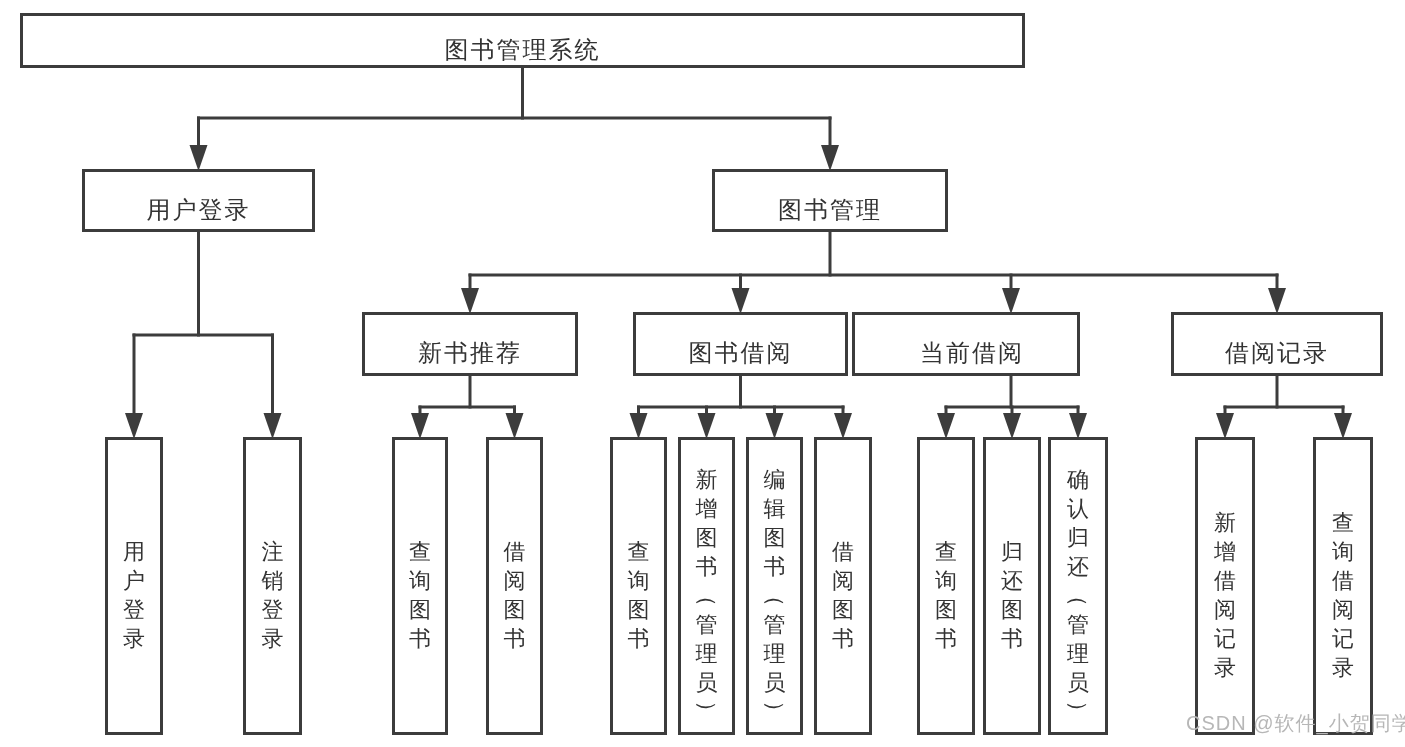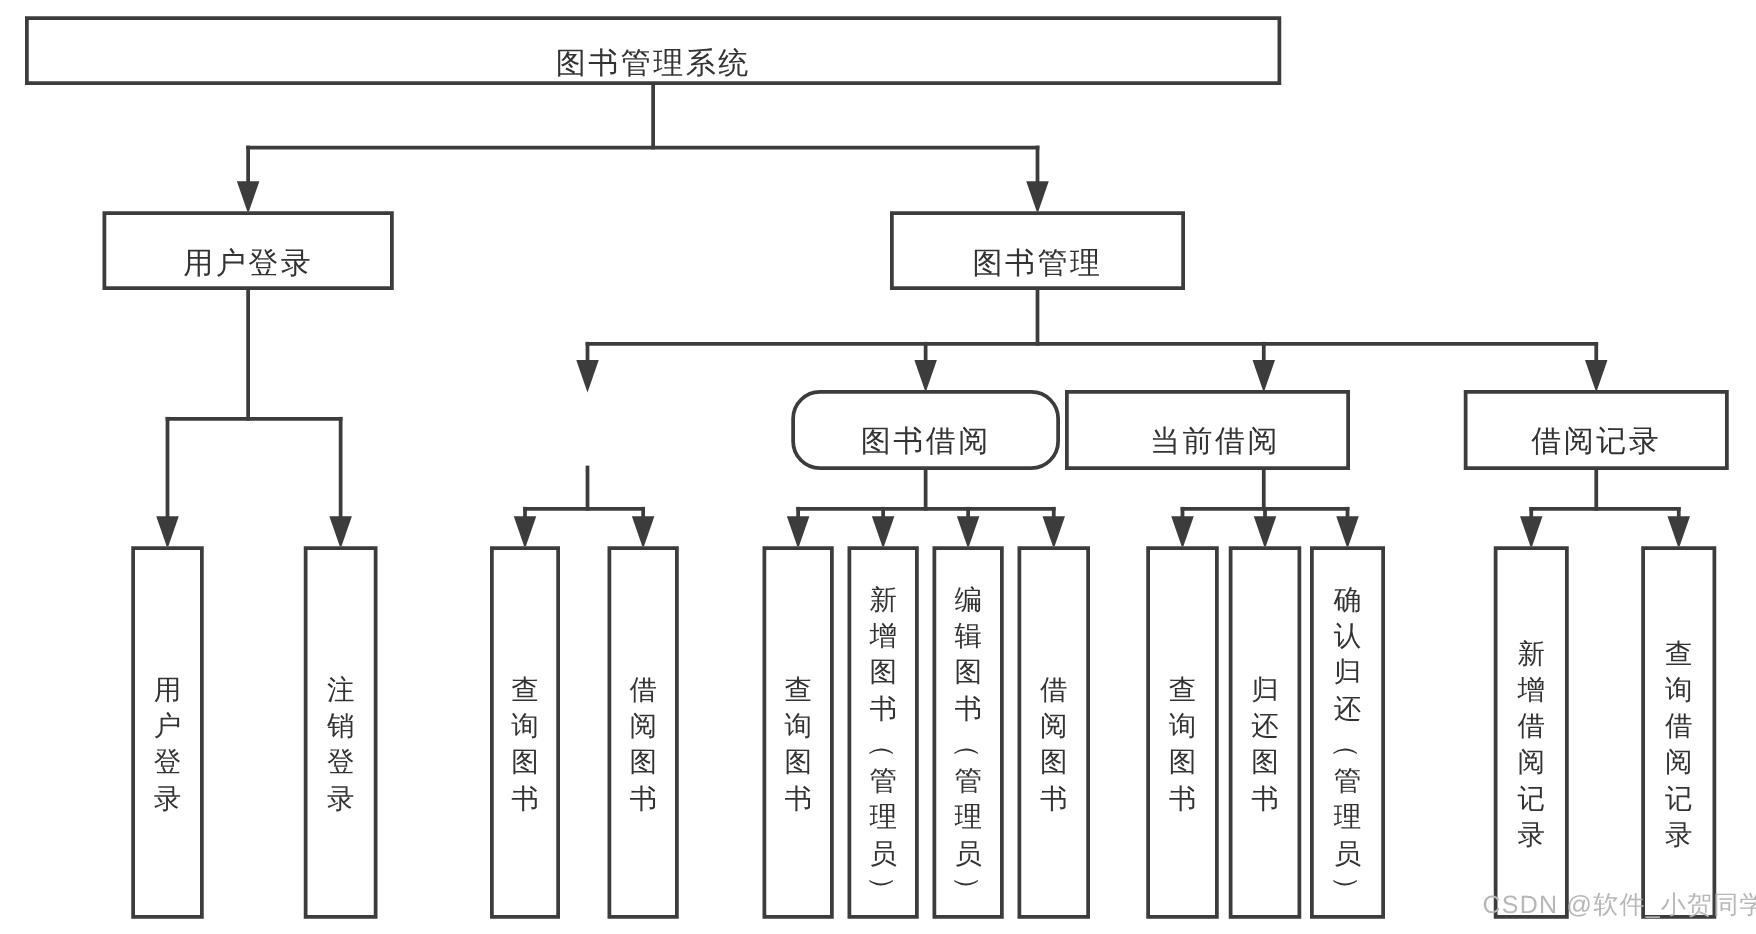--- a/index.html
+++ b/index.html
@@ -129,21 +129,24 @@
     </svg>
   <div class="node" style="left: 20px; top: 13px; width: 1005px; height: 55px;">
     <div class="label">图书管理系统</div>
   </div>
     <div class="node" style="left: 712px; top: 169px; width: 236px; height: 63px;">
     <div class="label">图书管理</div>
   </div>
     <div class="node" style="left: 82px; top: 169px; width: 233px; height: 63px;">
     <div class="label">用户登录</div>
   </div>
-    <div class="node" style="left: 633px; top: 312px; width: 215px; height: 64px; border-radius: 23px;">
+    <div class="node" style="left: 362px; top: 312px; width: 216px; height: 64px;">
+    <div class="label">新书推荐</div>
+  </div>
+    <div class="node" style="left: 633px; top: 312px; width: 215px; height: 64px;">
     <div class="label">图书借阅</div>
   </div>
     <div class="node" style="left: 852px; top: 312px; width: 228px; height: 64px; padding-left: 12px;">
     <div class="label">当前借阅</div>
   </div>
     <div class="node" style="left: 1171px; top: 312px; width: 212px; height: 64px; align-items: center;">
     <div class="label">借阅记录</div>
   </div>
     <div class="node vert" style="left: 105px; top: 437px; width: 58px; height: 298px;">
     <div class="label">

